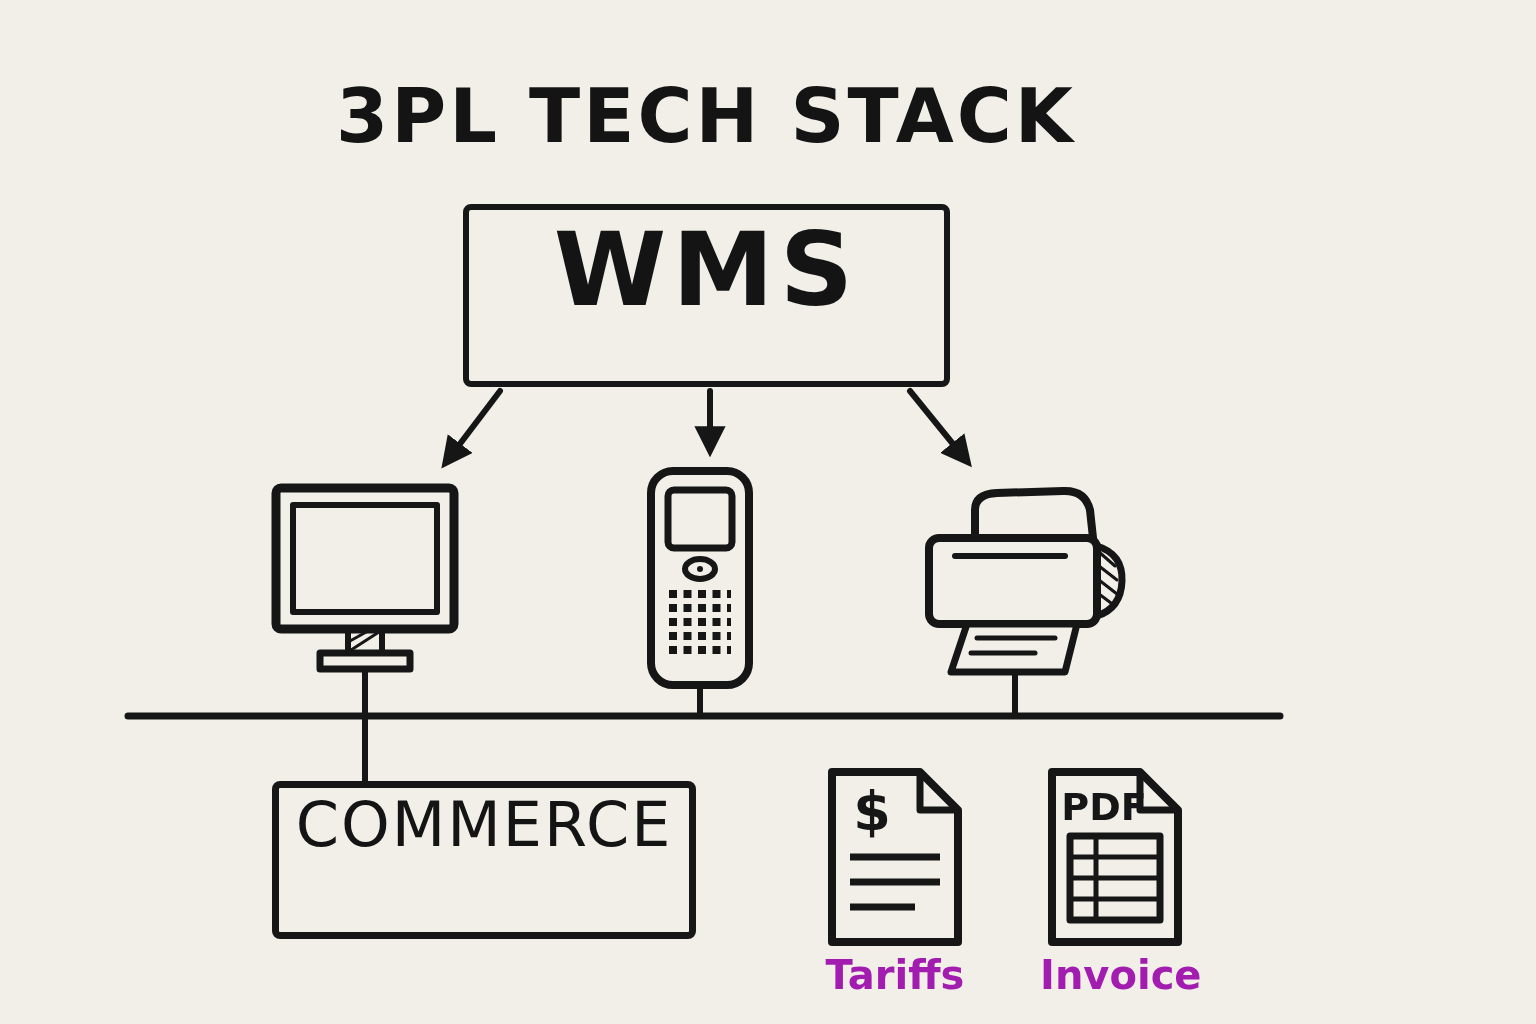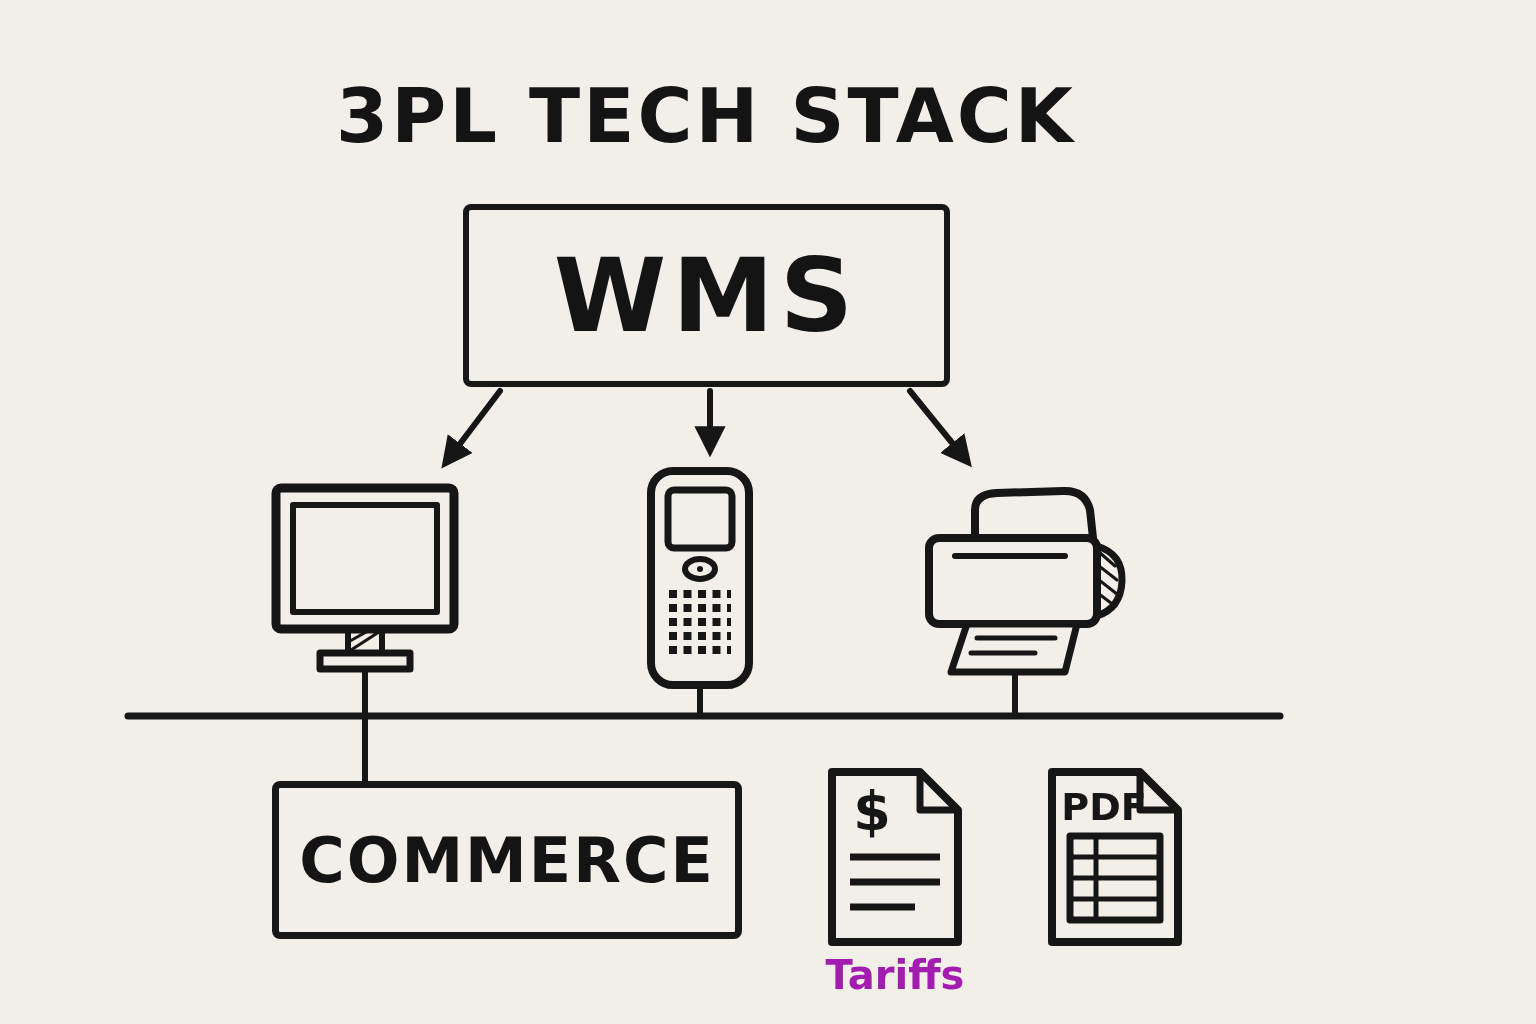--- a/index.html
+++ b/index.html
@@ -13,31 +13,31 @@
   .canvas { position:relative; width:1536px; height:1024px; background:#f2efe9;margin-top:24px; }
   .abs { position:absolute; }
   .title {
     left:0; top:48px; width:1412px;
     text-align:center;
     font-size:75px; font-weight:bold; letter-spacing:3px;
     color:#141414;
   }
   .box {
     border:6px solid #171717; border-radius:8px;
-    display:flex; align-items:center; justify-content:center;
+    display:flex; justify-content:center;
     background:transparent; color:#141414;
   }
   .wms {
     left:463px; top:180px; width:487px; height:183px;
     font-size:102px; font-weight:bold; letter-spacing:6px;
   }
   .commerce {
-    left:272px; top:757px; width:470px; height:158px;
+    left:272px; top:757px; width:424px; height:158px;
     border-width:7px;
-    font-size:62px; font-weight:bold; letter-spacing:2px;
+    font-size:62px; font-weight:normal; letter-spacing:2px;
   }
   .doclabel {
     width:150px; text-align:center;
     font-size:40px; font-weight:bold; color:#a21caf;
   }
   .tariffs-label { left:820px; top:928px; }
   .invoice-label { left:1040px; top:928px; }
   svg { display:block; overflow:visible; }
   .overlay { left:0; top:0; pointer-events:none; }
   .icon-monitor { left:270px; top:458px; }
@@ -139,14 +139,15 @@
       <g stroke-width="5">
         <line x1="30" y1="95" x2="120" y2="95"></line>
         <line x1="30" y1="116" x2="120" y2="116"></line>
         <line x1="30" y1="137" x2="120" y2="137"></line>
         <line x1="56" y1="74" x2="56" y2="158"></line>
       </g>
     </g>
   </svg>
 
   <div class="abs doclabel tariffs-label">Tariffs</div>
+  <div class="abs doclabel invoice-label">Invoice</div>
 
 </div>
 
 </body></html>

